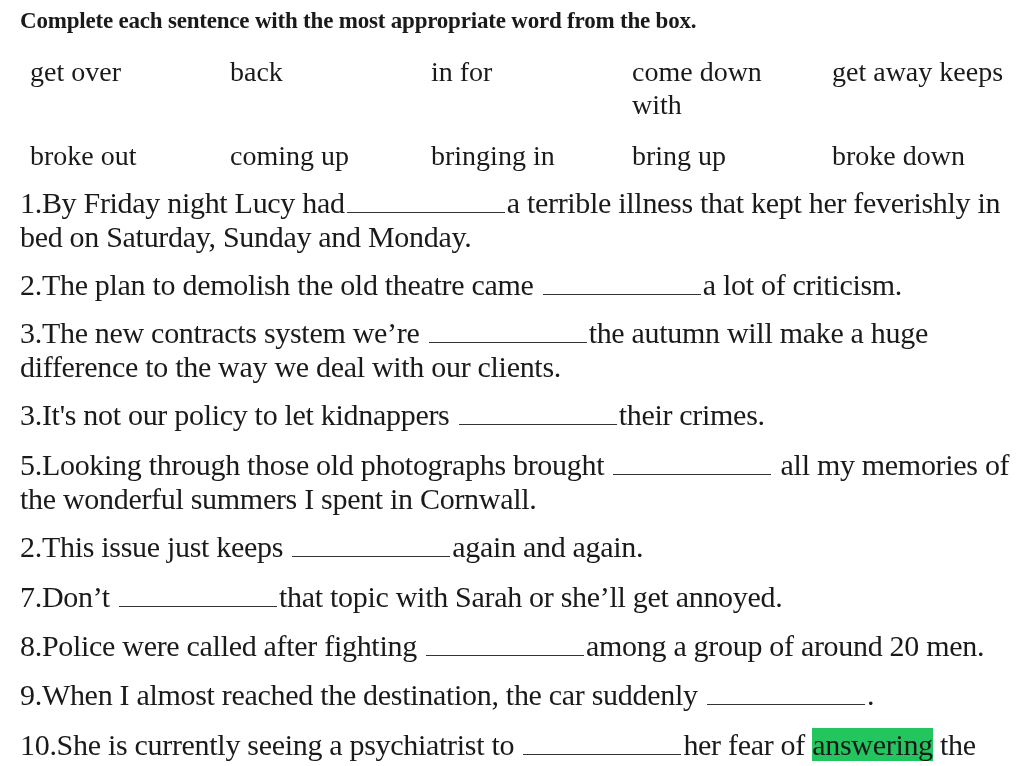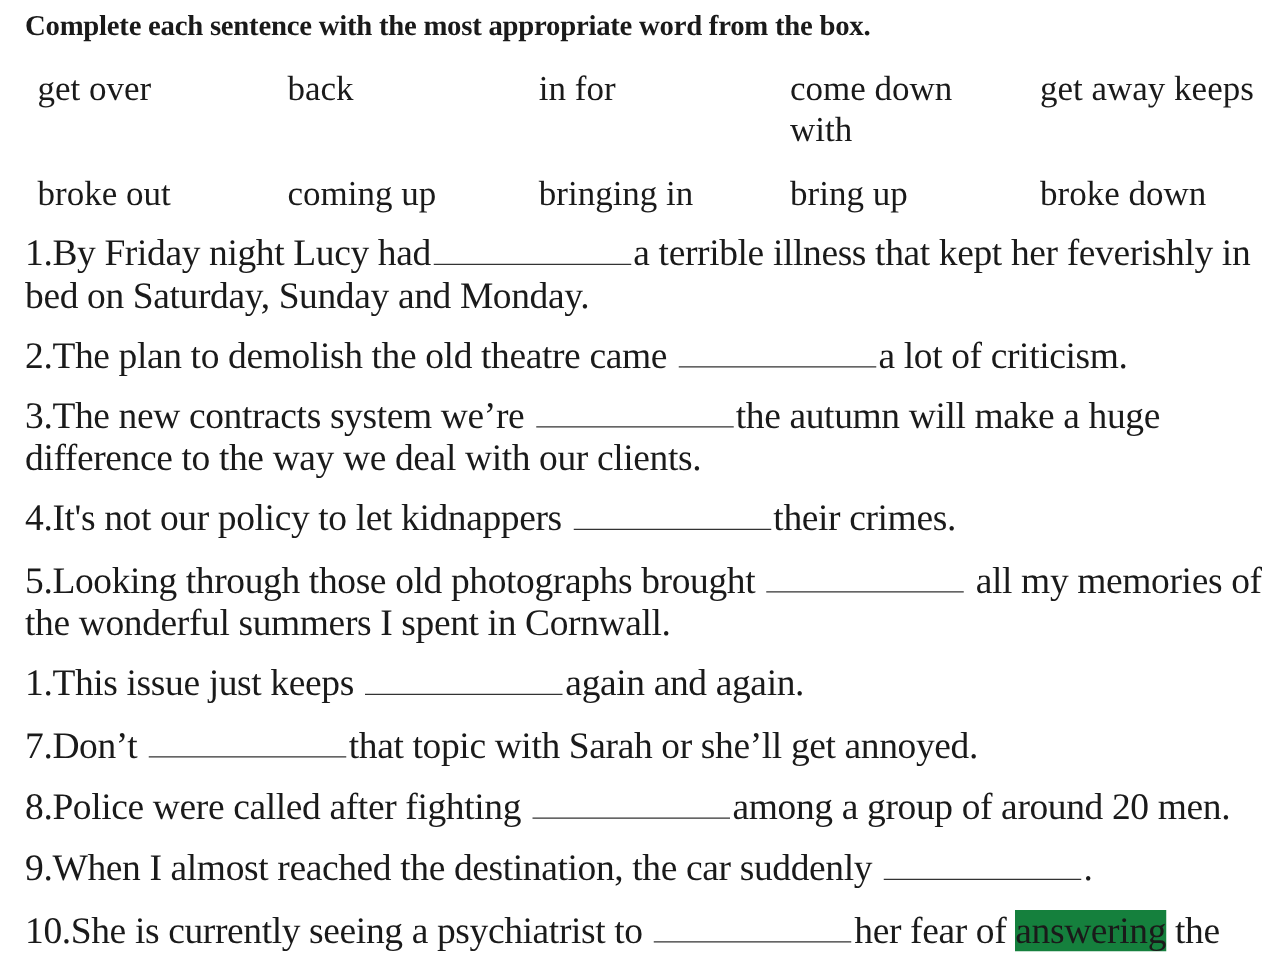--- a/index.html
+++ b/index.html
@@ -21,21 +21,21 @@
   }
   .sentences { position: absolute; left: 20px; top: 186px; width: 1000px; }
   .sentence {
     position: absolute; left: 0; font-size: 30px; line-height: 34px;
     width: 1000px; letter-spacing: -0.3px;
   }
   .blank {
     display: inline-block; width: 158px; border-bottom: 1.5px solid #333;
     height: 20px; vertical-align: baseline; margin: 0 2px;
   }
-  .hl { background: #15803d; }
+  .hl { background: #22c55e; }
 </style>
 </head>
 <body>
 
 <div class="title">Complete each sentence with the most appropriate word from the box.</div>
 
 <div class="word-box">
   <div class="word-row">
     <div class="word" style="left:0">get over</div>
     <div class="word" style="left:200px">back</div>
@@ -56,27 +56,27 @@
   <div class="sentence" style="top:0">
     <span>1.By Friday night Lucy had</span><span class="blank"></span><span>a terrible illness that kept her feverishly in bed on Saturday, Sunday and Monday.</span>
   </div>
   <div class="sentence" style="top:82px">
     <span>2.The plan to demolish the old theatre came</span> <span class="blank"></span><span>a lot of criticism.</span>
   </div>
   <div class="sentence" style="top:130px">
     <span>3.The new contracts system we’re</span> <span class="blank"></span><span>the autumn will make a huge difference to the way we deal with our clients.</span>
   </div>
   <div class="sentence" style="top:212px">
-    <span>4.It's not our policy to let kidnappers</span> <span class="blank"></span><span>their crimes.</span>
+    <span>3.It's not our policy to let kidnappers</span> <span class="blank"></span><span>their crimes.</span>
   </div>
   <div class="sentence" style="top:262px">
     <span>5.Looking through those old photographs brought</span> <span class="blank"></span> <span>all my memories of the wonderful summers I spent in Cornwall.</span>
   </div>
   <div class="sentence" style="top:344px">
-    <span>1.This issue just keeps</span> <span class="blank"></span><span>again and again.</span>
+    <span>2.This issue just keeps</span> <span class="blank"></span><span>again and again.</span>
   </div>
   <div class="sentence" style="top:394px">
     <span>7.Don’t</span> <span class="blank"></span><span>that topic with Sarah or she’ll get annoyed.</span>
   </div>
   <div class="sentence" style="top:443px">
     <span>8.Police were called after fighting</span> <span class="blank"></span><span>among a group of around 20 men.</span>
   </div>
   <div class="sentence" style="top:492px">
     <span>9.When I almost reached the destination, the car suddenly</span> <span class="blank"></span><span>.</span>
   </div>

